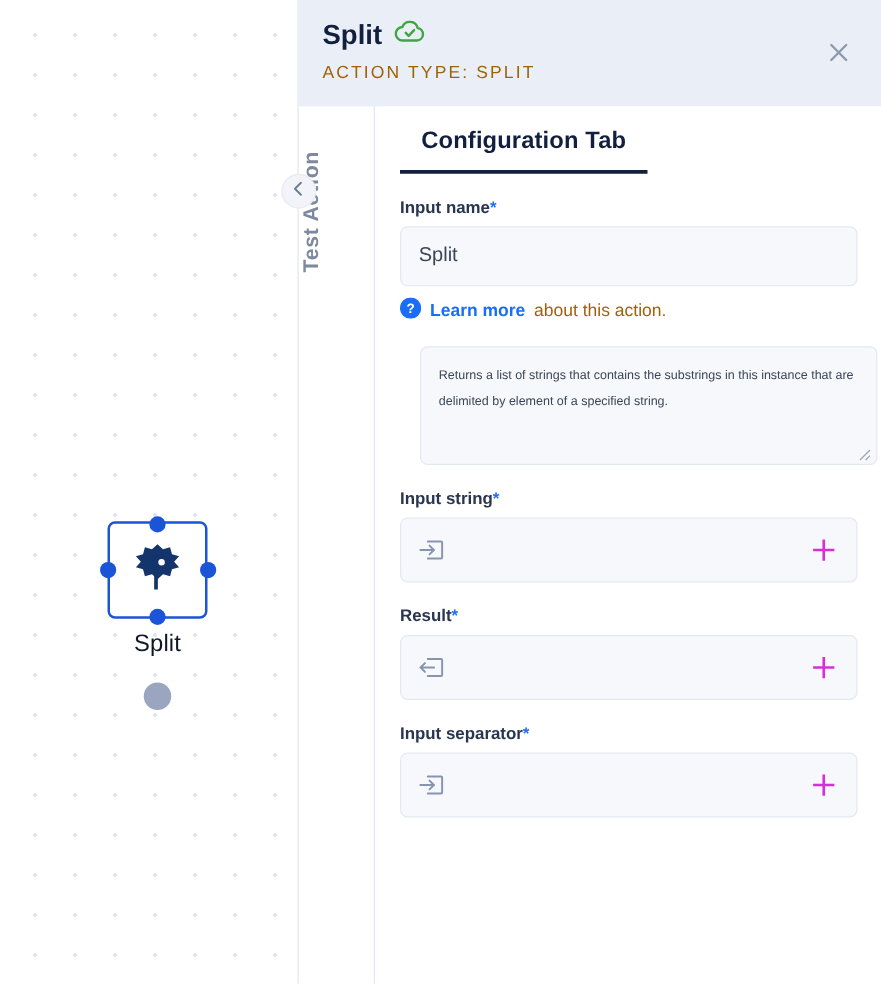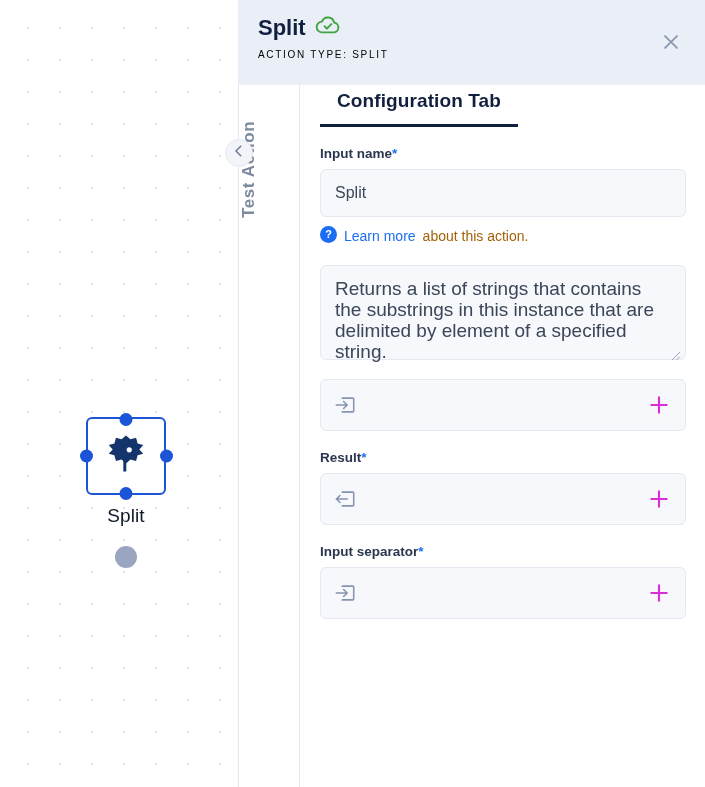--- a/index.html
+++ b/index.html
@@ -141,39 +141,39 @@
     display: flex;
     align-items: center;
     gap: 9px;
     font-size: 22px;
     font-weight: 700;
     color: #12203f;
   }
   .panel-subtitle {
     position: absolute;
     left: 20px; top: 49px;
-    font-size: 10px;
+    font-size: 14px;
     letter-spacing: 1.7px;
-    color: #000000;
+    color: #a16207;
     text-transform: uppercase;
   }
   .close-btn {
     position: absolute;
     right: 20px; top: 30px;
     width: 28px; height: 28px;
     display: flex;
     align-items: center;
     justify-content: center;
     color: #8b98ae;
   }
 
   
   #form {
     position: absolute;
-    left: 0; top: 71px;
+    left: 0; top: 83px;
     width: 405px;
     height: 702px;
     padding: 0 19px 0 20px;
     overflow: hidden;
   }
   .tab-row { margin-top: 19px; }
   .tab {
     display: inline-block;
     padding-bottom: 12px;
     font-size: 19px;
@@ -208,34 +208,35 @@
   }
 
   .hint {
     display: flex;
     align-items: center;
     gap: 7px;
     margin-top: 9px;
     font-size: 14px;
     color: #1b6ef3;
   }
-  .hint .strong { font-weight: 400; }
+  .hint .strong { font-weight: 700; }
   .hint .muted { color: #a16207; font-weight: 400; }
 
   .textarea {
     position: relative;
     width: 366px;
     height: 95px;
     background: #f6f8fb;
     border: 1px solid #e4e9f1;
     border-radius: 6px;
     padding: 12px 14px;
-    font-size: 19px;
+    font-size: 10px;
     line-height: 21px;
     color: #3b4658;
+    margin-left: 16px;
   }
   .resize-grip {
     position: absolute;
     right: 4px; bottom: 3px;
     width: 12px; height: 12px;
     color: #9aa4b6;
   }
 
   .iofield {
     position: relative;
@@ -359,20 +360,23 @@
           <span>Returns a list of strings that contains the substrings in this instance that are delimited by element of a specified string.</span>
           <span class="resize-grip">
             <svg viewBox="0 0 12 12" width="12" height="12" aria-hidden="true">
               <path d="M11 3L3 11M11 7.5L7.5 11" fill="none" stroke="currentColor" stroke-width="1"></path>
             </svg>
           </span>
         </div>
       </div>
 
       <div class="field">
+        <div class="field-label">
+          <span>Input string</span><span class="req">*</span>
+        </div>
         <div class="iofield">
           <span class="io-icon">
             <svg viewBox="0 0 24 24" width="22" height="22" aria-hidden="true">
               <path d="M9 4.5h11.5a1 1 0 0 1 1 1v13a1 1 0 0 1-1 1H9" fill="none" stroke="currentColor" stroke-width="1.7" stroke-linecap="round" stroke-linejoin="round"></path>
               <path d="M2.5 12h12M10.5 8.2l3.8 3.8-3.8 3.8" fill="none" stroke="currentColor" stroke-width="1.7" stroke-linecap="round" stroke-linejoin="round"></path>
             </svg>
           </span>
           <span></span>
           <span class="plus-btn">
             <svg viewBox="0 0 24 24" width="24" height="24" aria-hidden="true">

